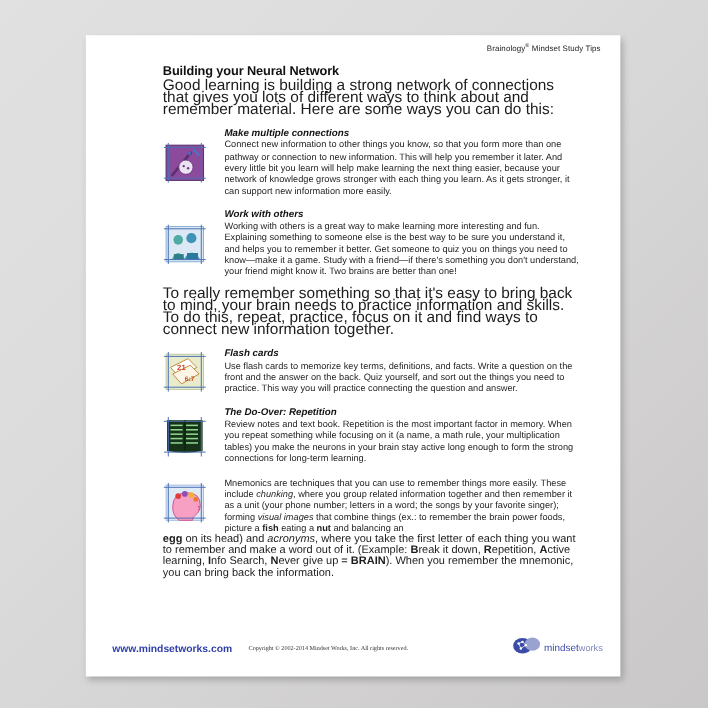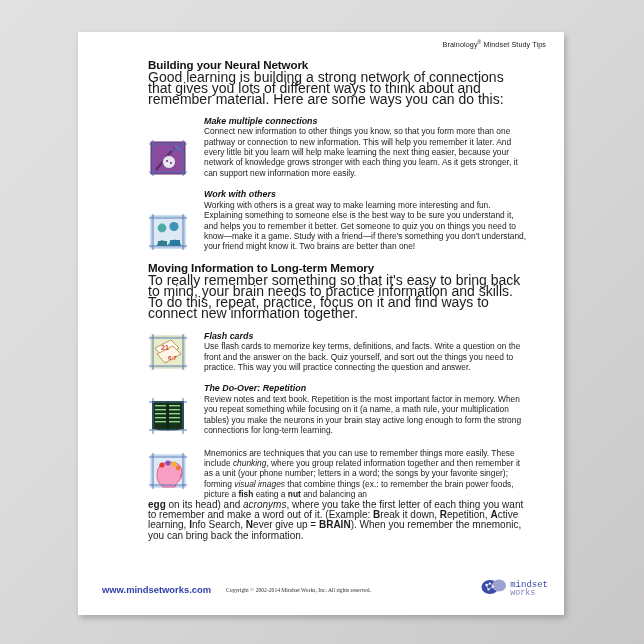--- a/index.html
+++ b/index.html
@@ -64,21 +64,21 @@
   }
   p.section-body {
     font-size: 14px;
     line-height: 10.9px;
     color: #1c1c1c;
     margin: 0;
   }
   .block {
     display: flex;
     margin-top: 11px;
-    align-items: flex-end;
+    align-items: center;
   }
   .block .thumb-wrap {
     width: 56px;
     flex: 0 0 56px;
     padding-top: 5px;
   }
   .block .btext {
     flex: 1 1 auto;
   }
   h2.block-head {
@@ -159,23 +159,22 @@
   .footer .logo {
     position: absolute;
     right: 16px;
     top: 1px;
     display: flex;
     align-items: center;
     gap: 3px;
   }
   .footer .logo .logotext {
     display: flex;
-    flex-direction: column;
+    flex-direction: row;
     line-height: 8.4px;
-    font-family: Liberation Mono, monospace;
   }
   .footer .logo .l1 {
     font-size: 9px;
     color: #3b4ba8;
     font-weight: normal;
   }
   .footer .logo .l2 {
     font-size: 8.4px;
     color: #7f87bc;
   }
@@ -241,21 +240,20 @@
             </span>
           </div>
           <div class="btext">
             <h2 class="block-head">Work with others</h2>
             <p class="block-body">Working with others is a great way to make learning more interesting and fun.  Explaining something to someone else is the best way to be sure you understand it, and helps you to remember it better.  Get someone to quiz you on things you need to know—make it a game.  Study with a friend—if there's something you don't understand, your friend might know it.  Two brains are better than one!</p>
           </div>
         </div>
 
         <div class="spacer-lg"></div>
 
-        <h1 class="section-head">Moving Information to Long-term Memory</h1>
         <p class="section-body">To really remember something so that it's easy to bring back to mind, your brain needs to practice information and skills.  To do this, repeat, practice, focus on it and find ways to connect new information together.</p>
 
         <div class="block">
           <div class="thumb-wrap">
             <span class="thumb">
               <svg width="42" height="38" viewBox="0 0 42 38">
                 <rect x="3" y="2" width="34" height="32" fill="#e8eccd"></rect>
                 <rect x="3" y="2" width="34" height="32" fill="none" stroke="#b9c49a" stroke-width="0.8"></rect>
                 <g>
                   <polygon points="7,14 23,6 31,14 15,23" fill="#ffffff" stroke="#c08b3a" stroke-width="0.9"></polygon>

